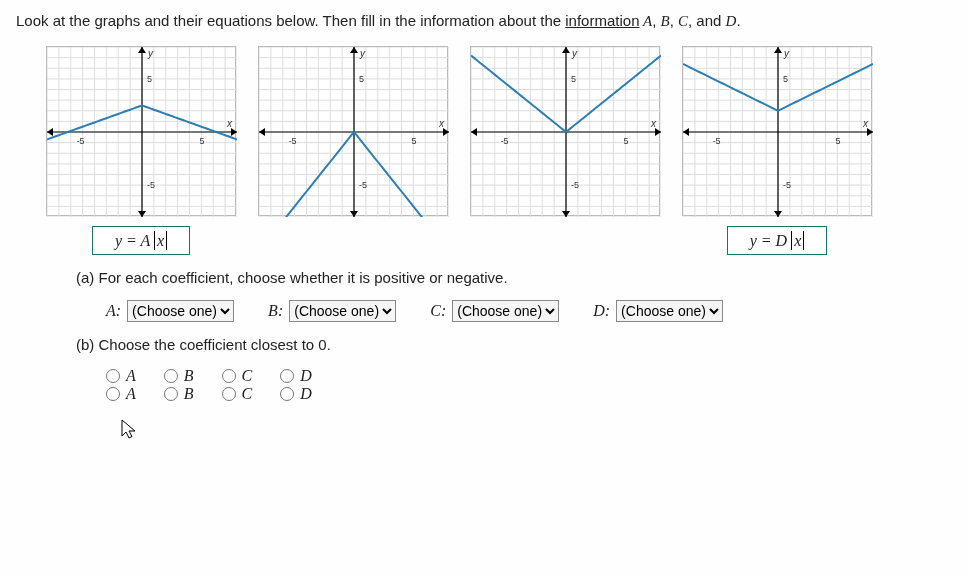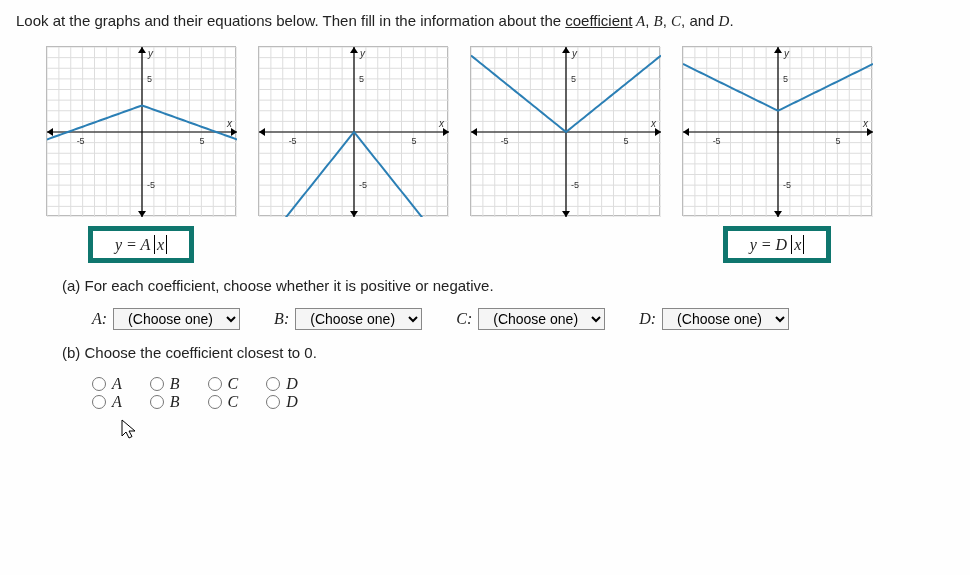--- a/index.html
+++ b/index.html
@@ -24,61 +24,61 @@
     .graph-block { display: flex; flex-direction: column; align-items: center; }
     .graph {
       width: 190px;
       height: 170px;
       border: 1px solid #bbb;
       background: #fff;
       position: relative;
       margin-bottom: 10px;
     }
     .eq-box {
-      border: 5px solid #0f766e;
+      border: 1px solid #0f766e;
       background: #fff;
       padding: 4px 22px;
       font-family: "Times New Roman", serif;
       font-size: 16px;
     }
     .abs-bars {
       display: inline-block;
       border-left: 1.2px solid #000;
       border-right: 1.2px solid #000;
       padding: 0 2px;
       line-height: 1.2;
     }
     
-    .question-block { margin-left: 46px; margin-top: 12px; }
+    .question-block { margin-left: 60px; margin-top: 12px; }
     .q-line { margin: 14px 0; }
     .coeff-row { display: flex; gap: 34px; margin-left: 30px; }
     .coeff-item { display: flex; align-items: center; gap: 6px; font-family: "Times New Roman", serif; font-style: italic; font-size: 16px; }
     select {
       font-size: 14px;
-      padding: 1px 10px;
+      padding: 1px 0;
       border: 1px solid #888;
       background: #f5f5f5;
     }
     .radio-row { display: flex; gap: 28px; margin-left: 30px; font-family: "Times New Roman", serif; font-style: italic; font-size: 16px; }
     .radio-item { display: flex; align-items: center; gap: 6px; }
     input[type="radio"] { width: 14px; height: 14px; }
     
     .cursor {
       position: absolute;
       left: 120px;
       top: 418px;
       pointer-events: none;
       z-index: 10;
     }
   </style>
 </head>
 <body>
 
 <p class="intro">
-  <span>Look at the graphs and their equations below. Then fill in the information about the </span><span class="underline">coefficient</span><span class="italic"> A</span>, <span class="italic">B</span>, <span class="italic">C</span>, and <span class="italic">D</span>.
+  <span>Look at the graphs and their equations below. Then fill in the information about the </span><span class="underline">information</span><span class="italic"> A</span>, <span class="italic">B</span>, <span class="italic">C</span>, and <span class="italic">D</span>.
 </p>
 
 <div class="graphs-row">
 
 <div class="graph-block">
       <div class="graph"><svg width="190" height="170">
           <g stroke="#ddd" stroke-width="1">
             <line x1="0" y1="0" x2="0" y2="170"></line>
             <line x1="0" y1="170" x2="190" y2="170"></line>
             <line x1="11.875" y1="0" x2="11.875" y2="170"></line>

